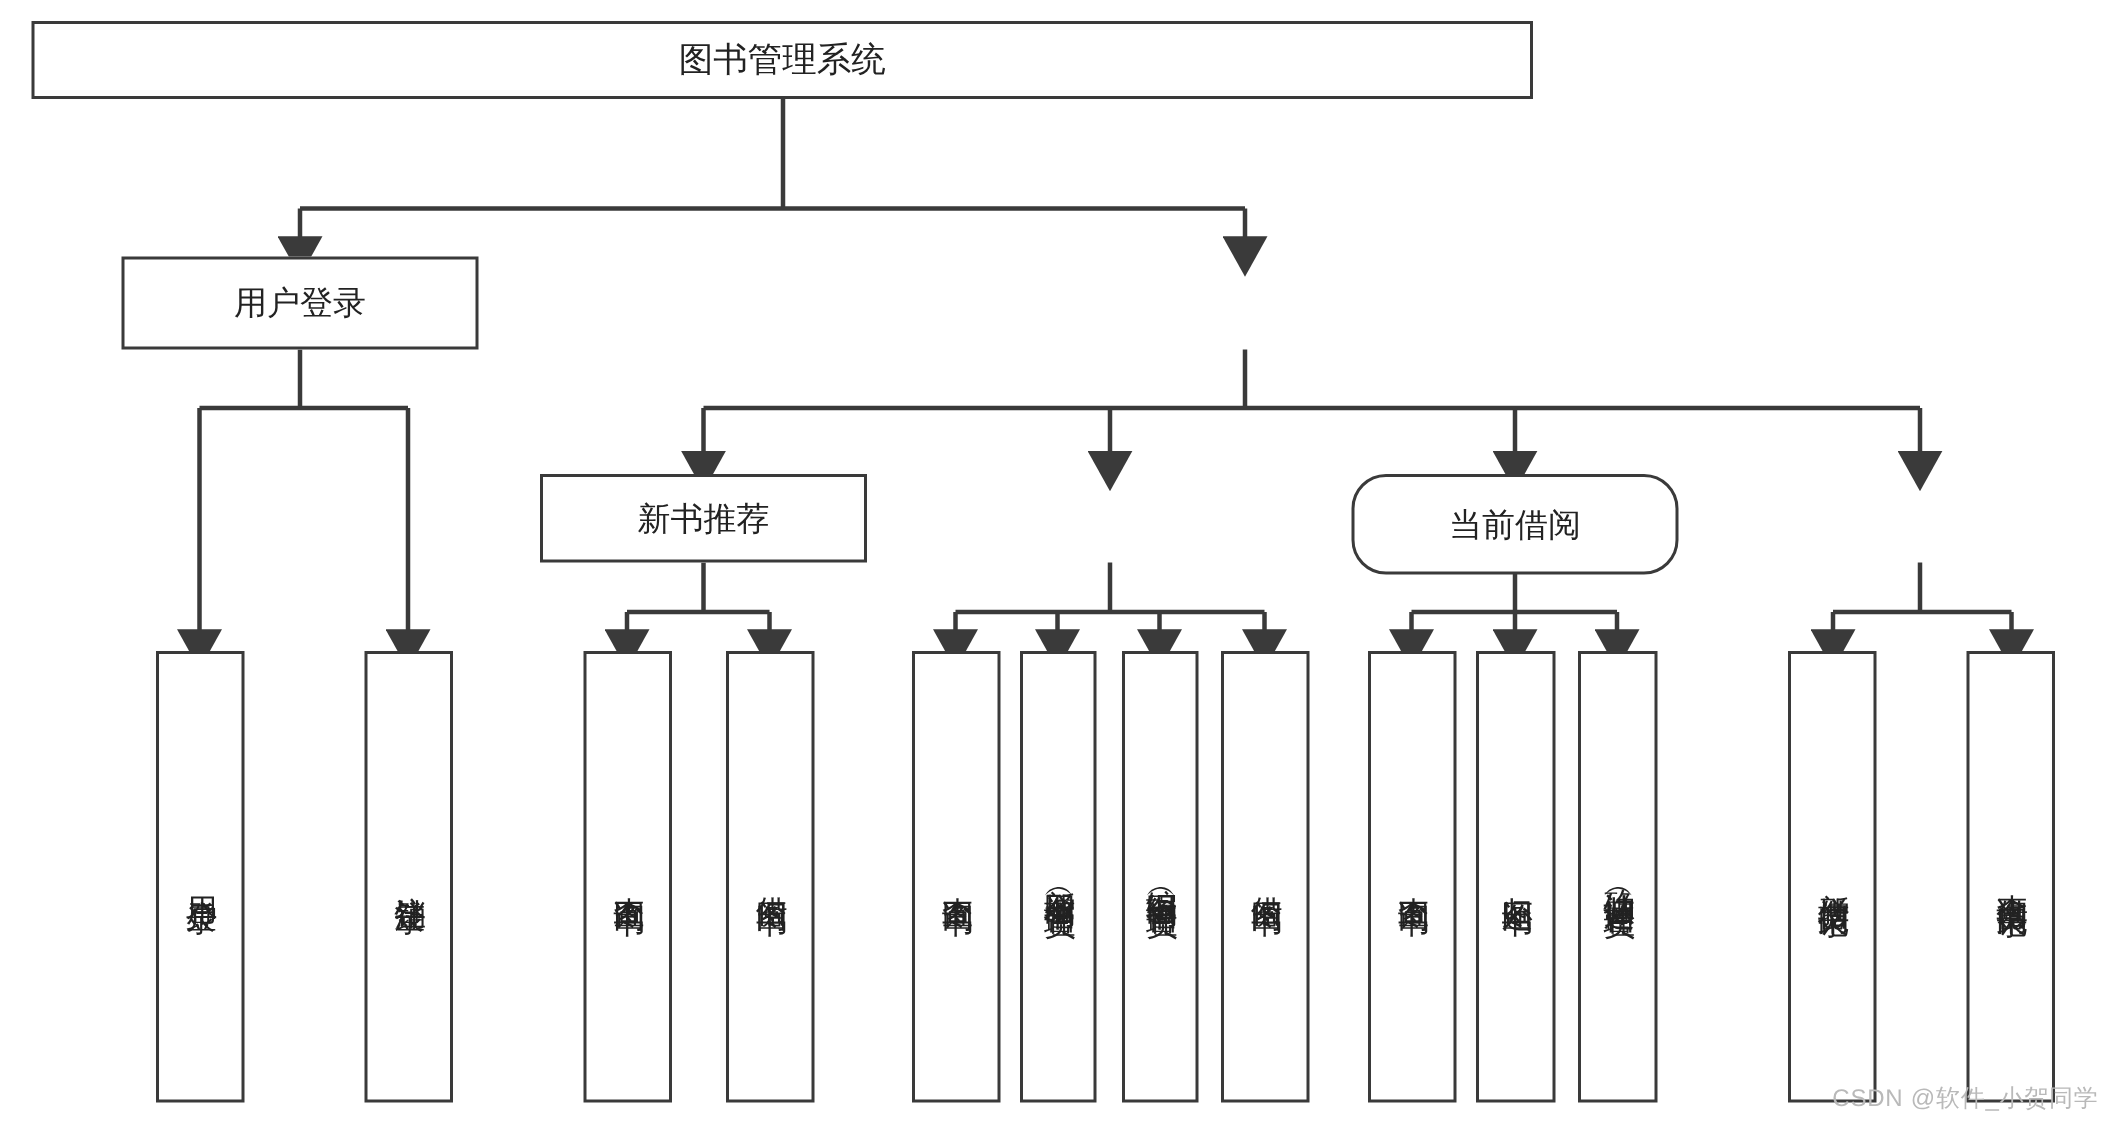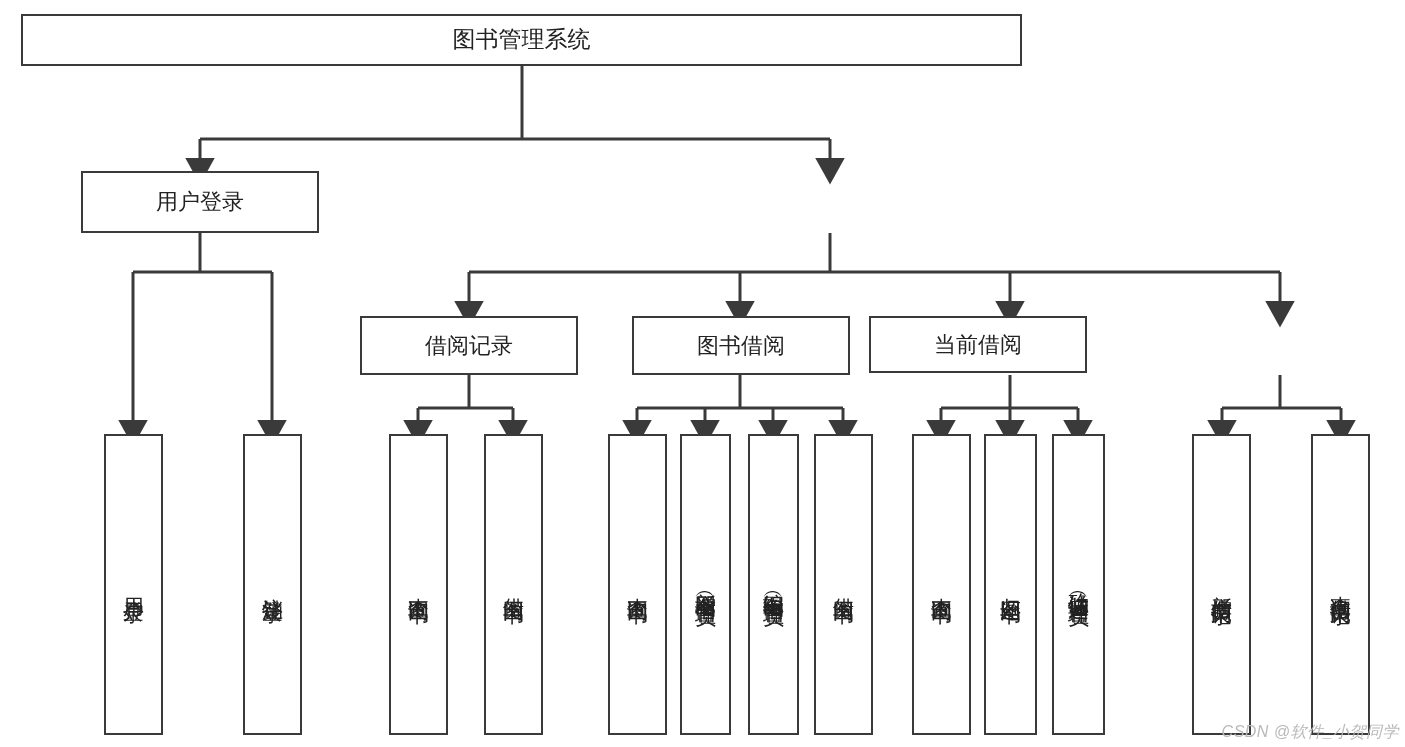--- a/index.html
+++ b/index.html
@@ -10,21 +10,21 @@
   .node{position:absolute;box-sizing:border-box;background:#ffffff;
         border:2.5px solid #3a3a3a;display:flex;align-items:center;
         justify-content:center;text-align:center;color:#222222;}
   .node span{display:block;line-height:1.18;}
   .h-node{font-size:22px;font-family:Liberation Serif, serif;}
   .h-node.title{font-size:23px;}
   .v-node{font-size:21px;}
   .v-node span{writing-mode:vertical-rl;text-orientation:upright;
                letter-spacing:2px;line-height:1.05;}
   .watermark{position:absolute;right:6px;bottom:4px;font-size:16px;
-             color:#b9b9b9;letter-spacing:.5px;white-space:nowrap;font-style:italic;}
+             color:#b9b9b9;letter-spacing:.5px;white-space:nowrap;}
 </style>
 </head>
 <body>
 
 <div id="canvas">
 
   <svg id="wires" viewBox="0 0 1405 747" xmlns="http://www.w3.org/2000/svg">
     <defs>
       <marker id="arr" markerWidth="9" markerHeight="10" refX="1.5" refY="5" orient="auto" markerUnits="strokeWidth">
         <path d="M0,0 L9,5 L0,10 Z" fill="#3a3a3a"></path>
@@ -76,26 +76,23 @@
 
   <div class="node h-node title" style="left:21px;top:14px;width:1001px;height:52px;">
     <span>图书管理系统</span>
   </div>
 
   <div class="node h-node" style="left:81px;top:171px;width:238px;height:62px;">
     <span>用户登录</span>
   </div>
 
   <div class="node h-node" style="left:360px;top:316px;width:218px;height:59px;">
-    <span>借阅记录</span>
+    <span>新书推荐</span>
   </div>
-  <div class="node h-node" style="left:632px;top:316px;width:218px;height:59px;">
-    <span>图书借阅</span>
-  </div>
-  <div class="node h-node" style="left:869px;top:316px;width:218px;height:57px;">
+  <div class="node h-node" style="left:901px;top:316px;width:218px;height:67px;border-radius:23px;">
     <span>当前借阅</span>
   </div>
 
   <div class="node v-node" style="left:104px;top:434px;width:59px;height:301px;">
     <span>用户登录</span>
   </div>
   <div class="node v-node" style="left:243px;top:434px;width:59px;height:301px;">
     <span>注销登录</span>
   </div>
 

